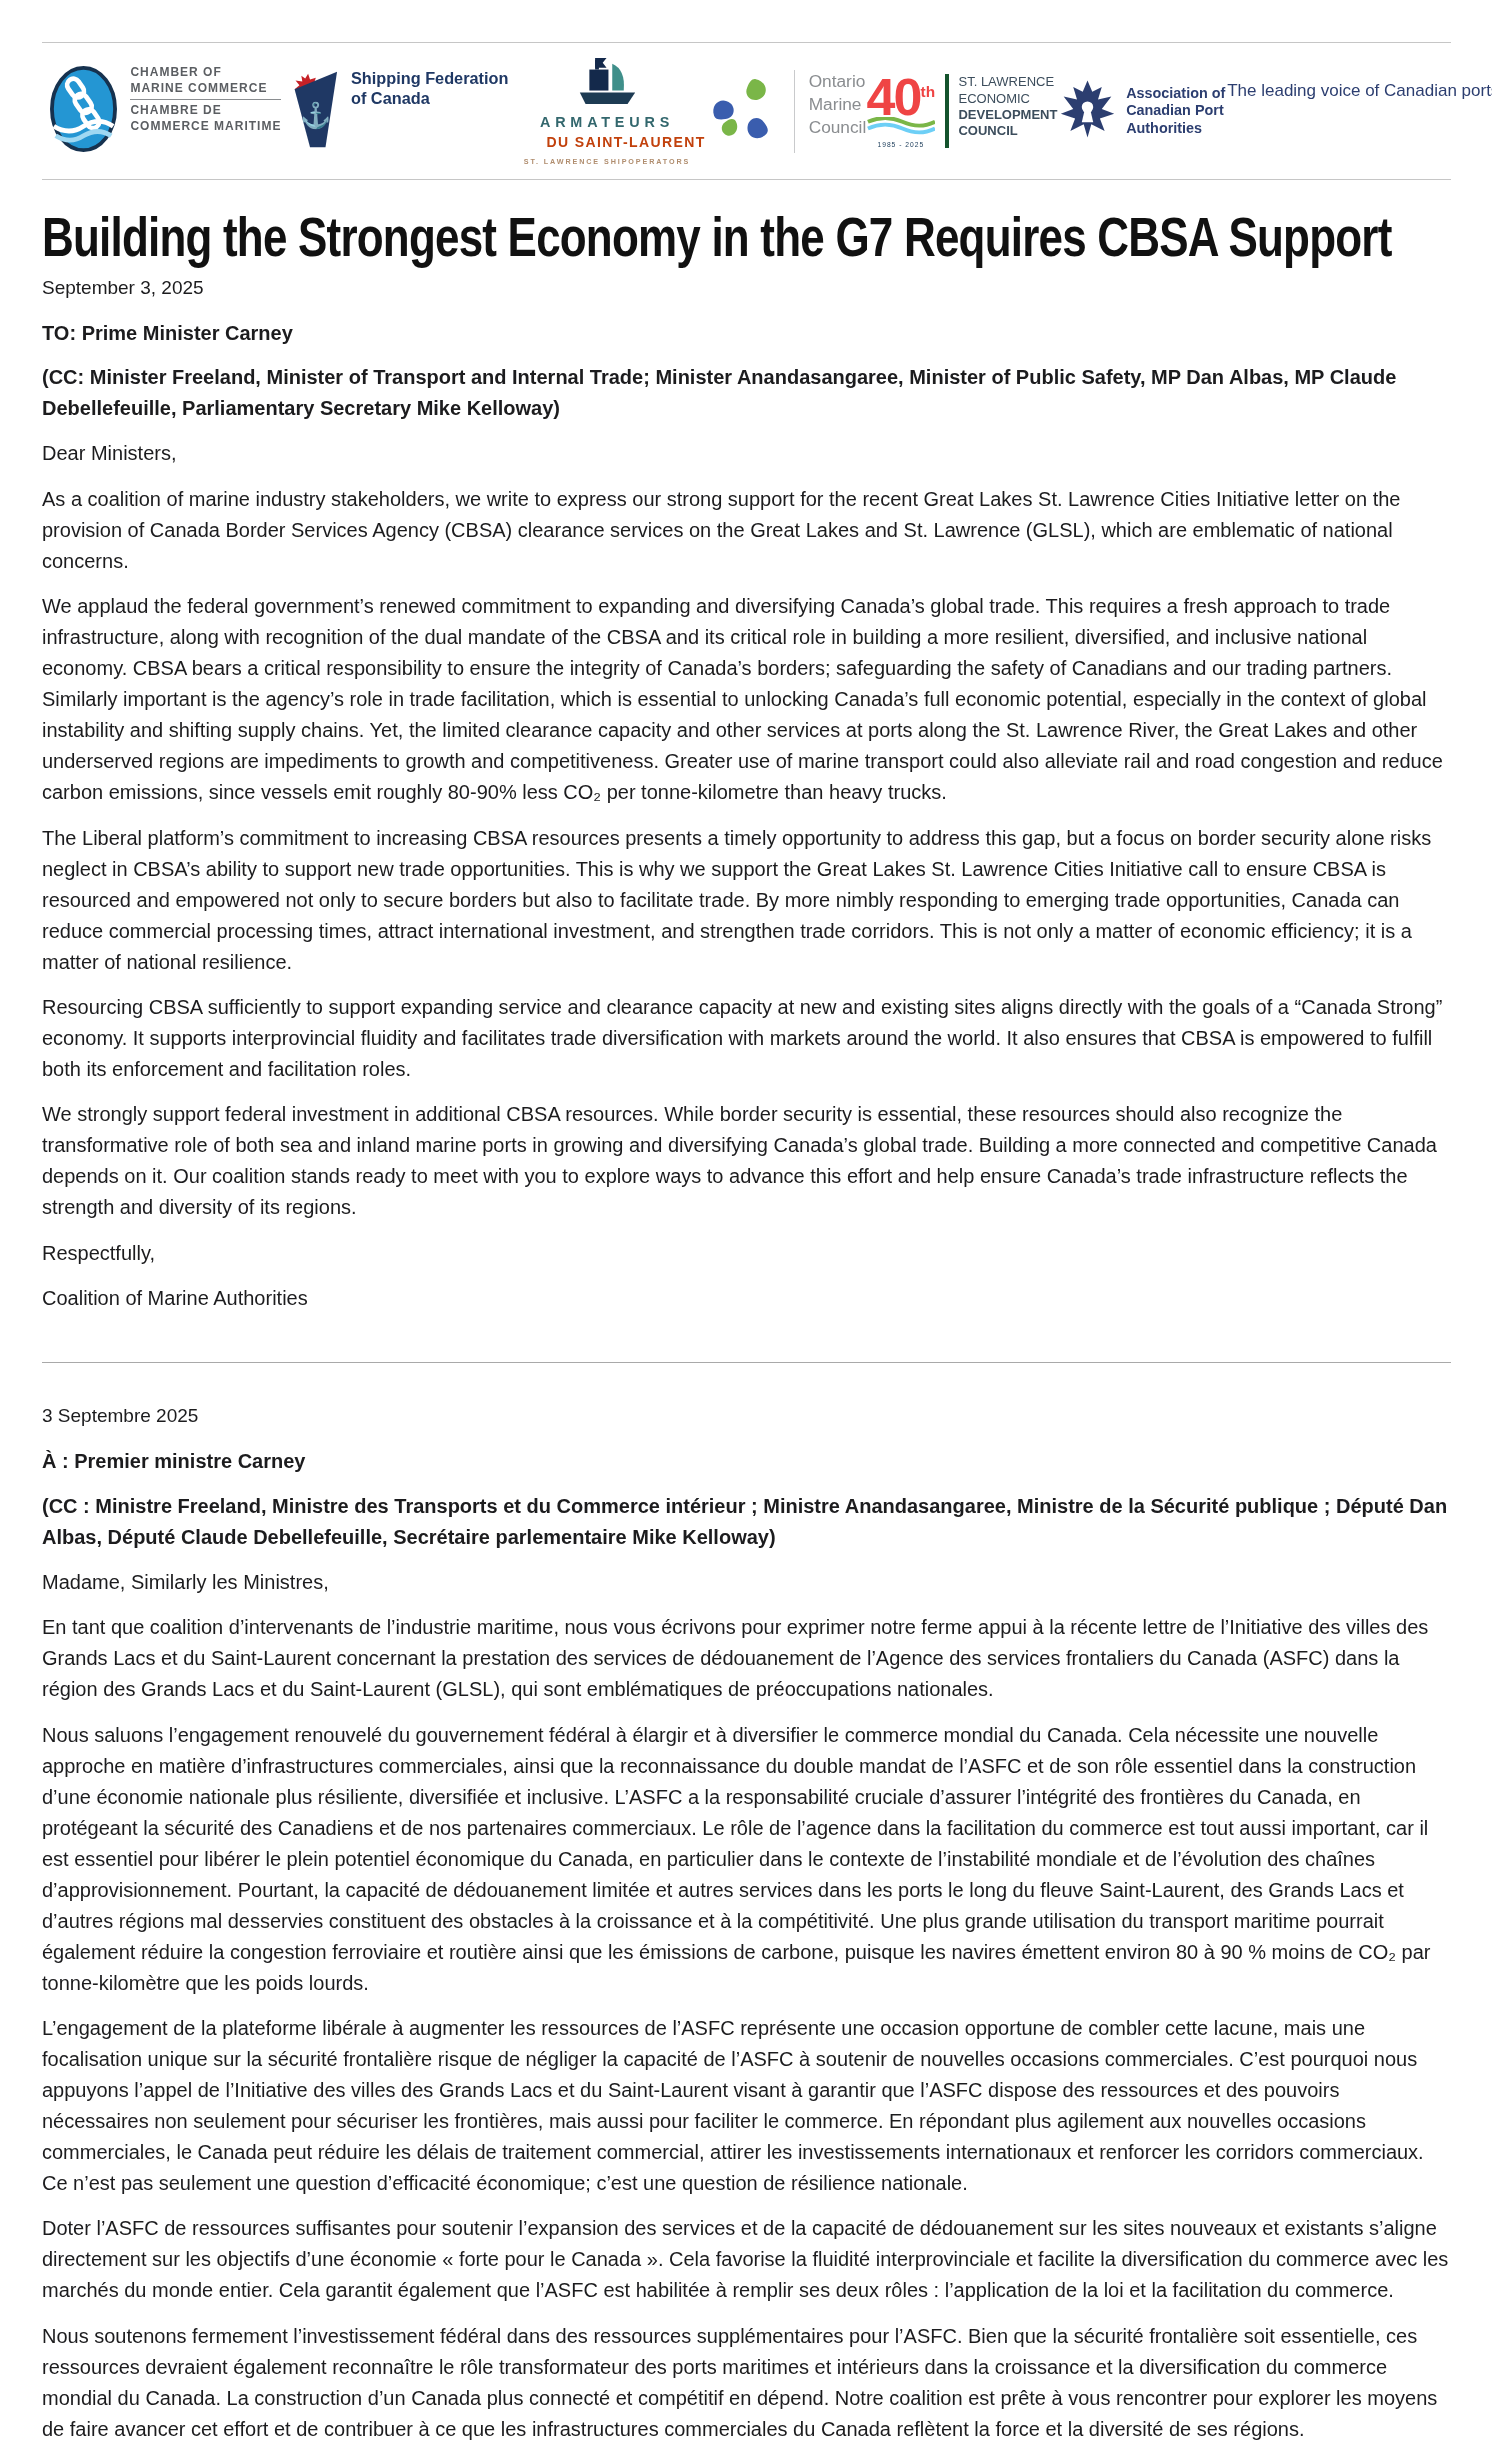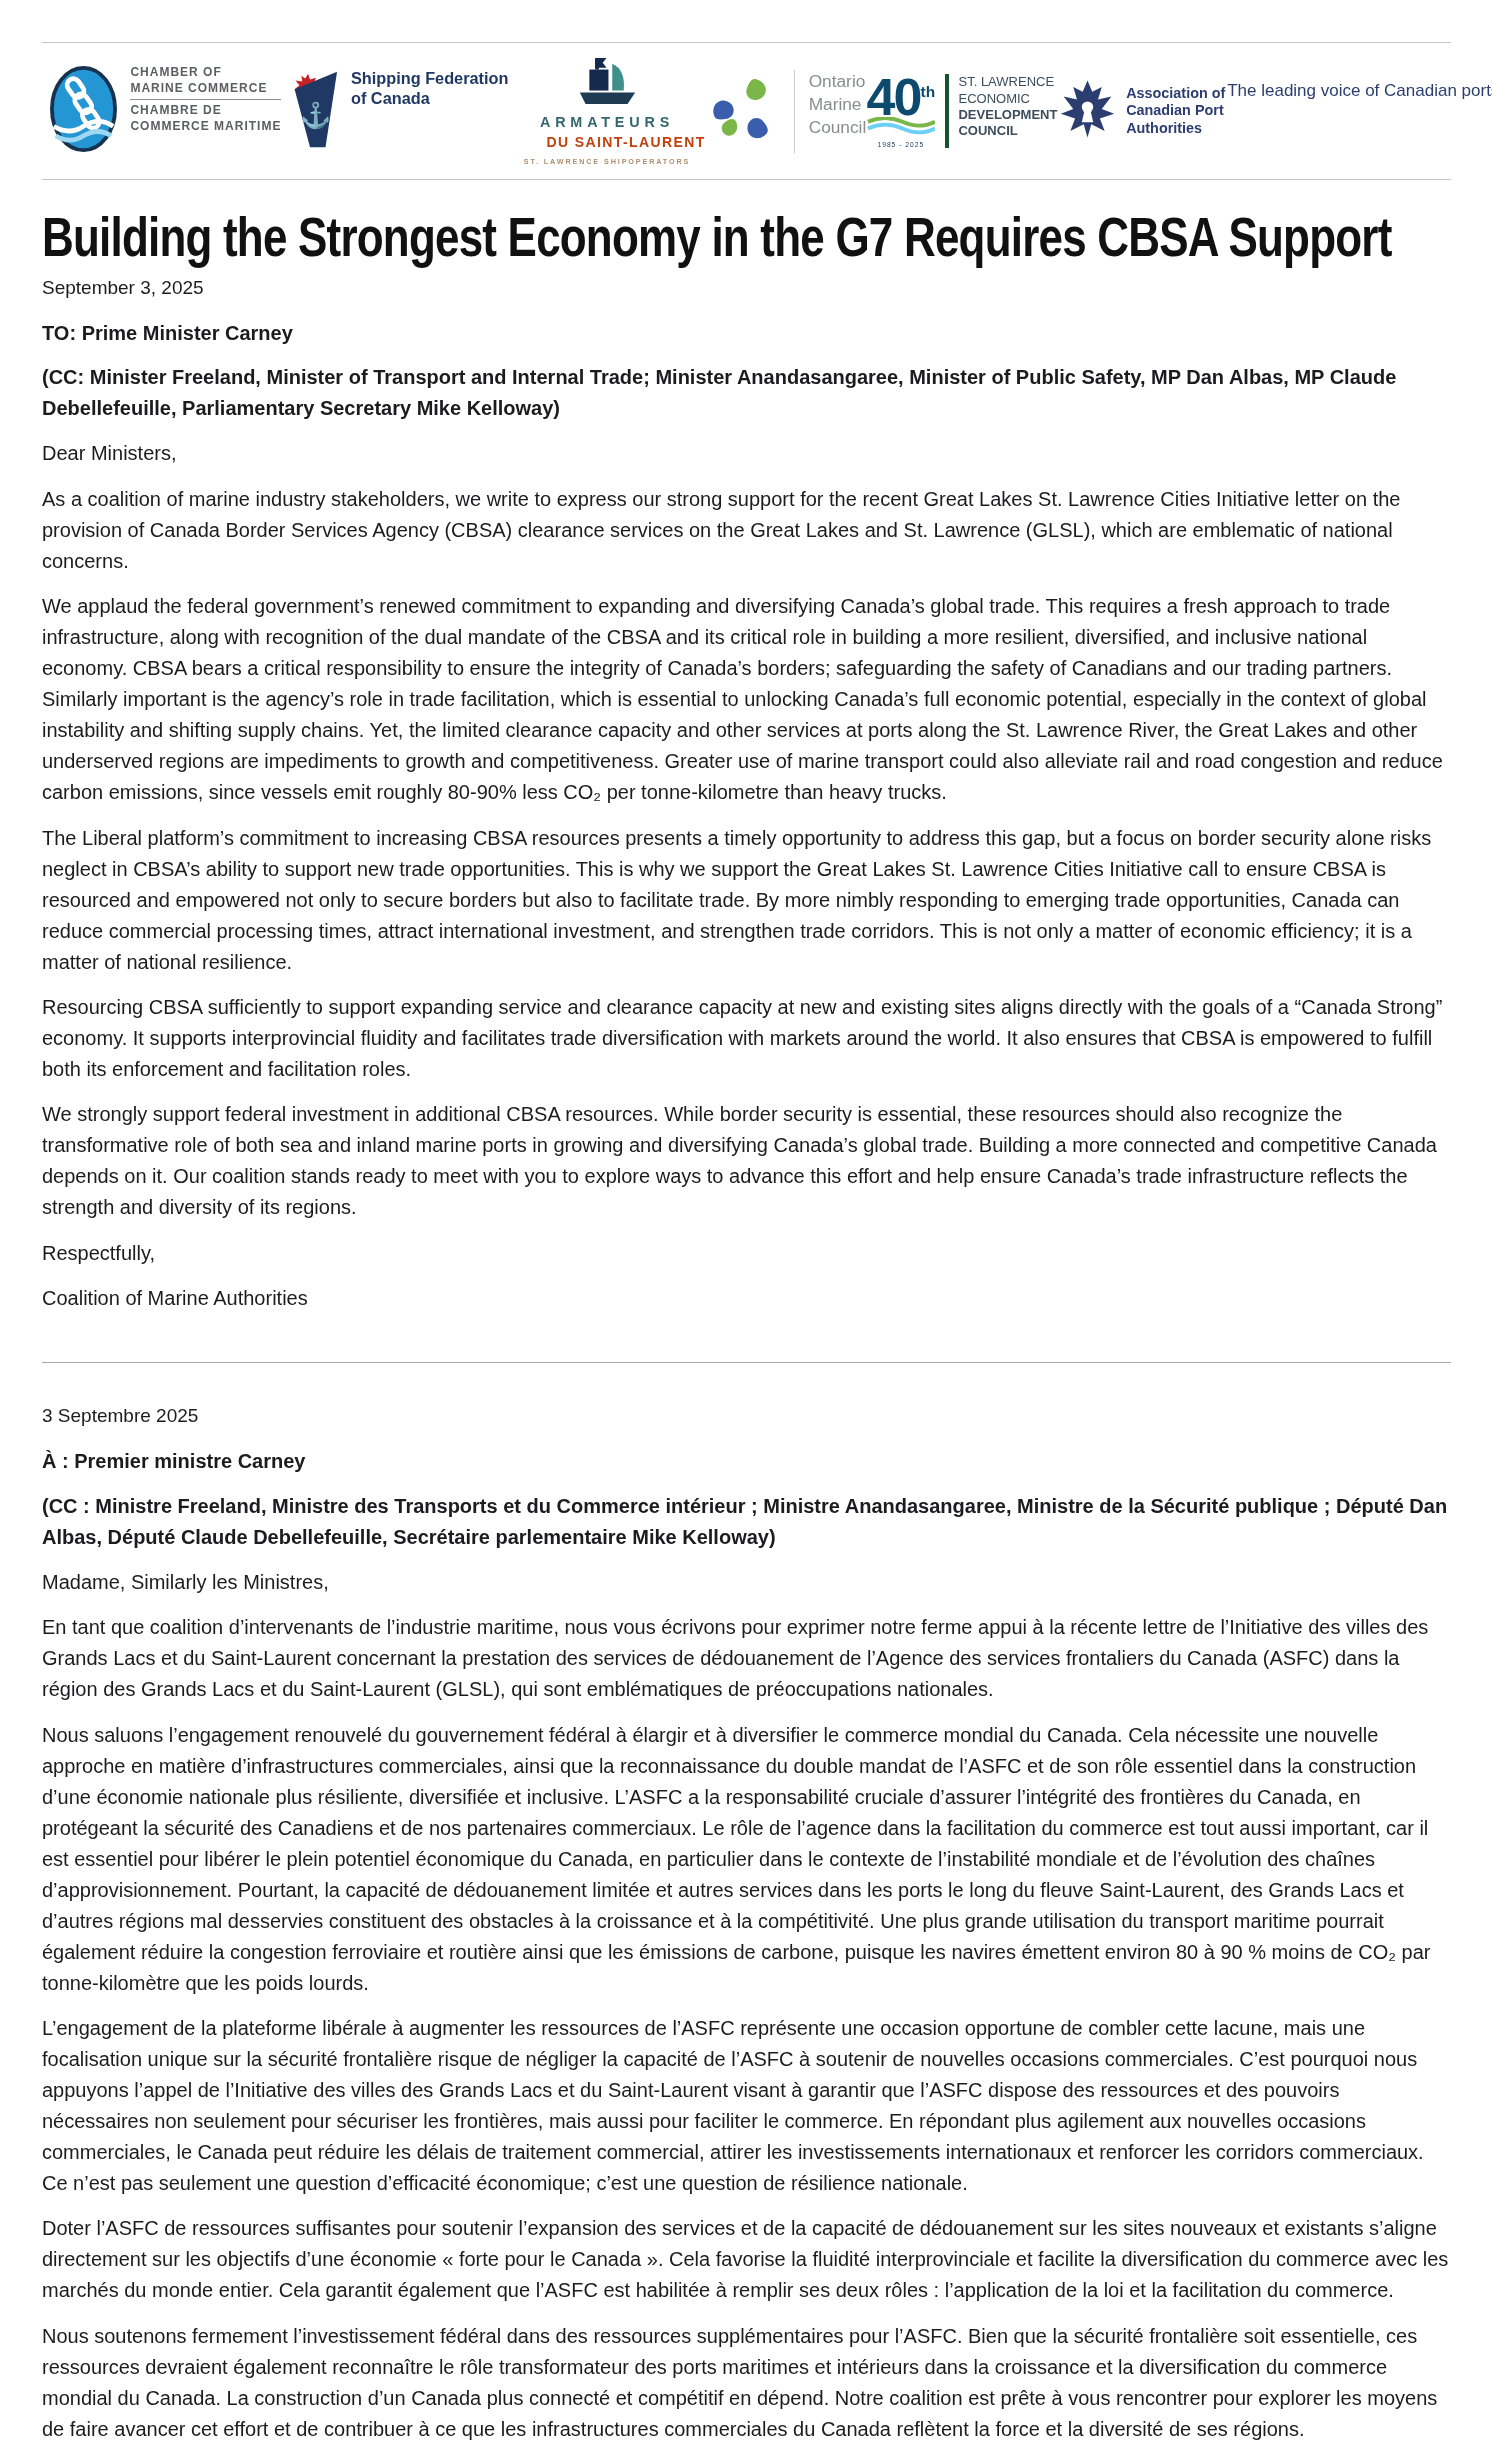--- a/index.html
+++ b/index.html
@@ -20,21 +20,21 @@
 
   .sfc-text { font-size:16.3px; color:#1f3864; line-height:1.25; font-weight:bold; }
 
   .asl { flex-direction:column; gap:3.8px; align-items:center; }
   .asl-l1 { font-size:14.4px; letter-spacing:4.8px; color:#33676d; font-weight:bold; }
   .asl-l2 { font-size:14px; letter-spacing:1.4px; color:#c2410c; font-weight:bold;padding-left:38px; }
   .asl-l3 { font-size:7.2px; letter-spacing:1.9px; color:#b08d6e; margin-top:2.9px; font-weight:bold; }
 
   .omc-text { font-size:17.3px; color:#8a8d90; line-height:1.35; border-left:1px solid #c9cacc; padding-left:13.4px; }
 
-  .sledc-num { font-size:52px; font-weight:bold; color:#0c4a6e; line-height:.9; letter-spacing:-1.9px; }
+  .sledc-num { font-size:52px; font-weight:bold; color:#ef4444; line-height:.9; letter-spacing:-1.9px; }
   .sledc-num sup { font-size:15.4px; vertical-align:super; letter-spacing:0; }
   .sledc-years { font-size:6.7px; color:#21415e; letter-spacing:1px; text-align:center; margin-top:1.9px; }
   .sledc-text { font-size:13px; color:#3c4d5c; line-height:1.25; border-left:4px solid #14532d; padding-left:9.6px; }
   .sledc-text .b { font-weight:bold; }
   .waves { display:block; margin-top:-3.8px; }
 
   .acpa { flex-direction:row; align-items:flex-start; gap:1.9px; }
   .acpa-row { display:flex; align-items:center; gap:7.7px; }
   .acpa-text { font-size:14.4px; font-weight:bold; color:#2c3e70; line-height:1.2; }
   .acpa-tag { font-size:17px; color:#2c3e70; margin-top:1px; }

